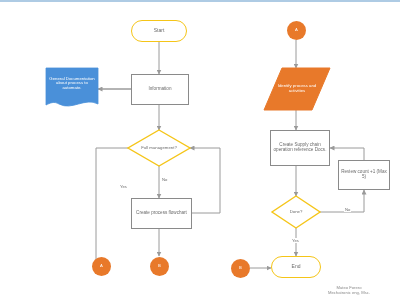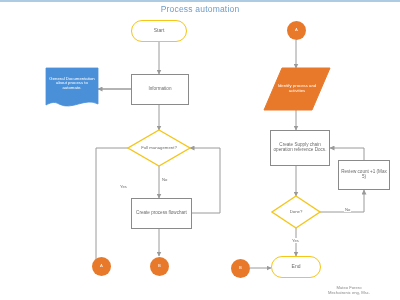--- a/index.html
+++ b/index.html
@@ -99,21 +99,20 @@
     width: 90px;
   }
 </style>
 </head>
 <body>
 
 <div id="canvas">
 
   <div id="top-rule"></div>
 
-  <div class="title">Process automation</div>
 
   <svg id="diagram-svg" viewBox="0 0 400 300">
     <defs>
       <marker id="arr" viewBox="0 0 10 10" refX="9" refY="5" markerWidth="5" markerHeight="5" orient="auto-start-reverse">
         <path d="M 0 0 L 10 5 L 0 10 z" fill="#9a9a9a"></path>
       </marker>
     </defs>
 
     <g stroke="#9a9a9a" stroke-width="1" fill="none">
 

